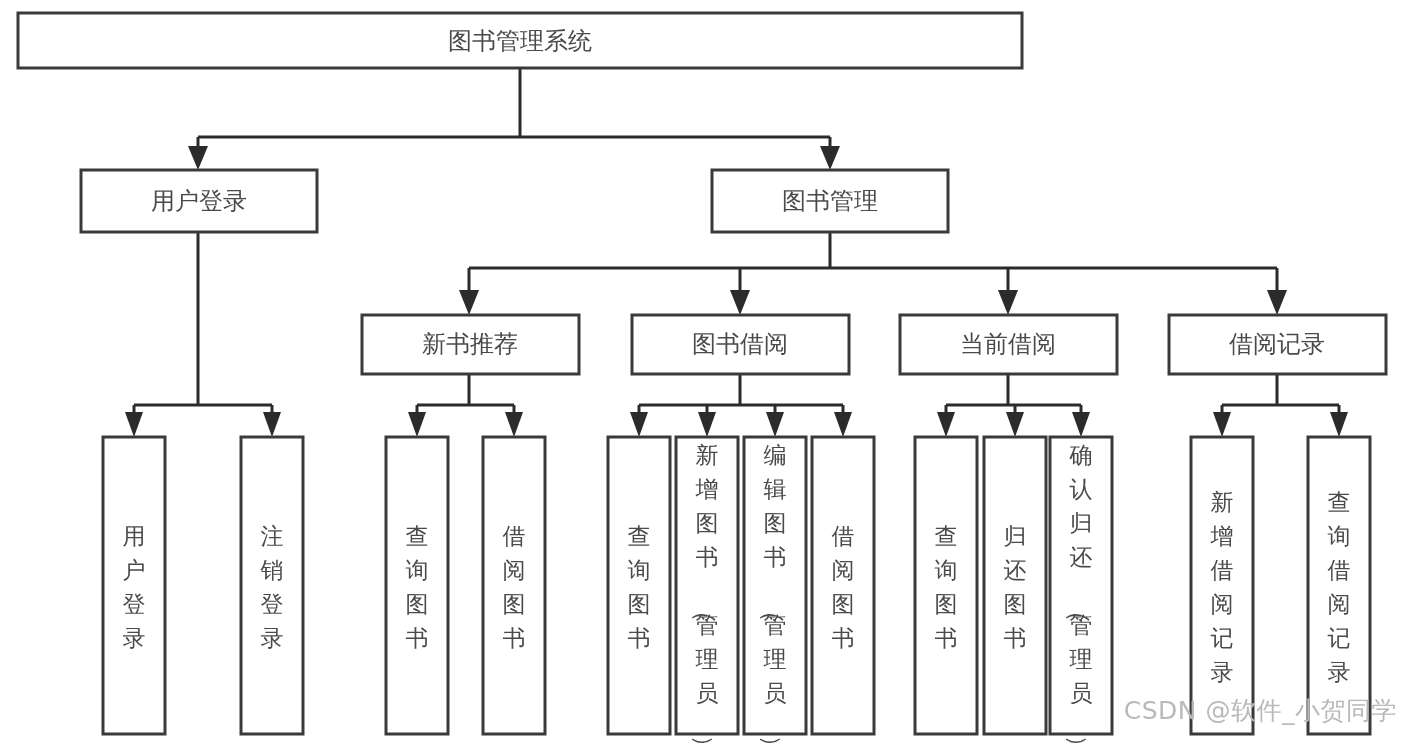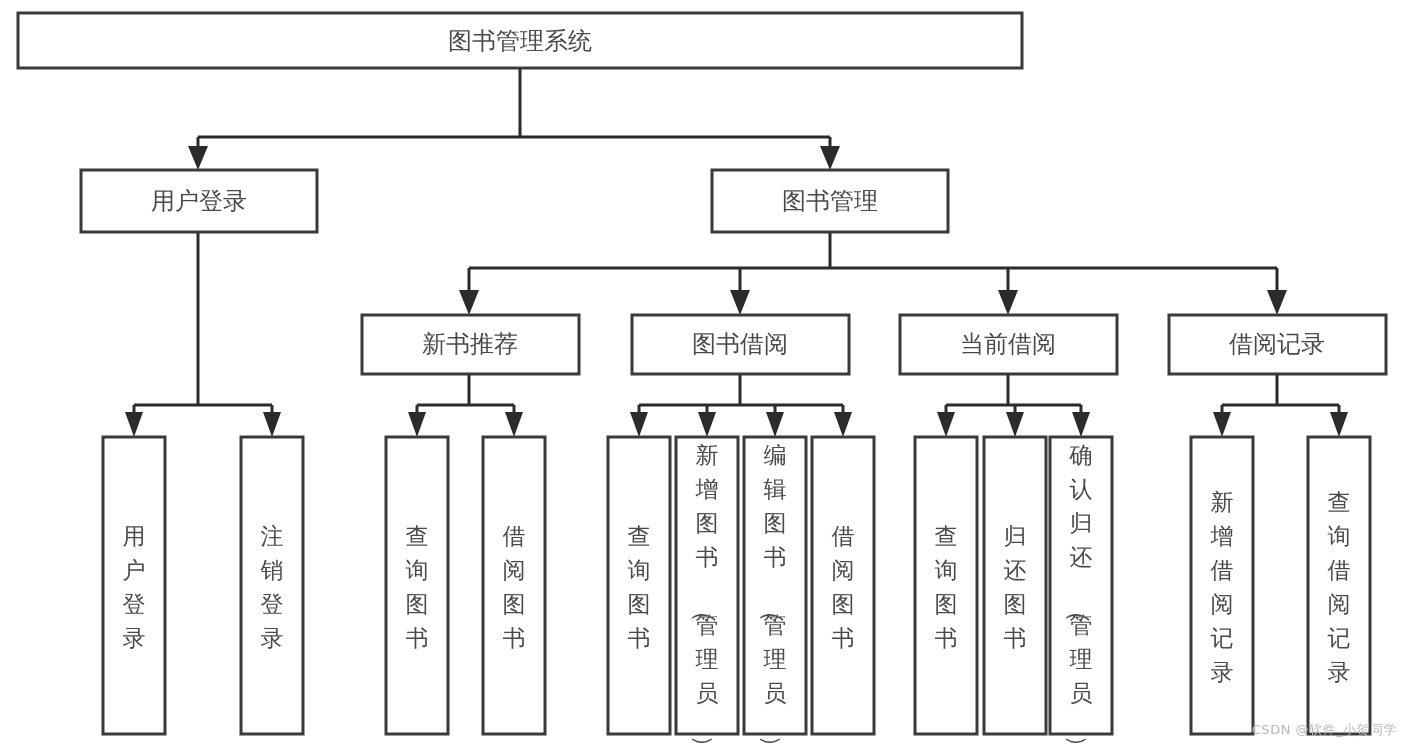--- a/index.html
+++ b/index.html
@@ -50,23 +50,23 @@
   }
   .node-label-vertical {
     fill: #4a4a4a;
     font-family: "DejaVu Sans", "Liberation Sans", sans-serif;
     font-size: 23px;
     text-anchor: middle;
   }
   .watermark-text {
     position: absolute;
     right: 8px;
-    bottom: 8px;
-    font-family: "DejaVu Sans", "Liberation Sans", sans-serif;
-    font-size: 13px;
+    bottom: 20px;
+    font-family: "DejaVu Sans", "Liberation Sans", sans-serif;
+    font-size: 25px;
     color: #b9b9b9;
     letter-spacing: 0.5px;
     white-space: nowrap;
     pointer-events: none;
   }
 </style>
 </head>
 <body>
 
 <div id="diagram-root">

